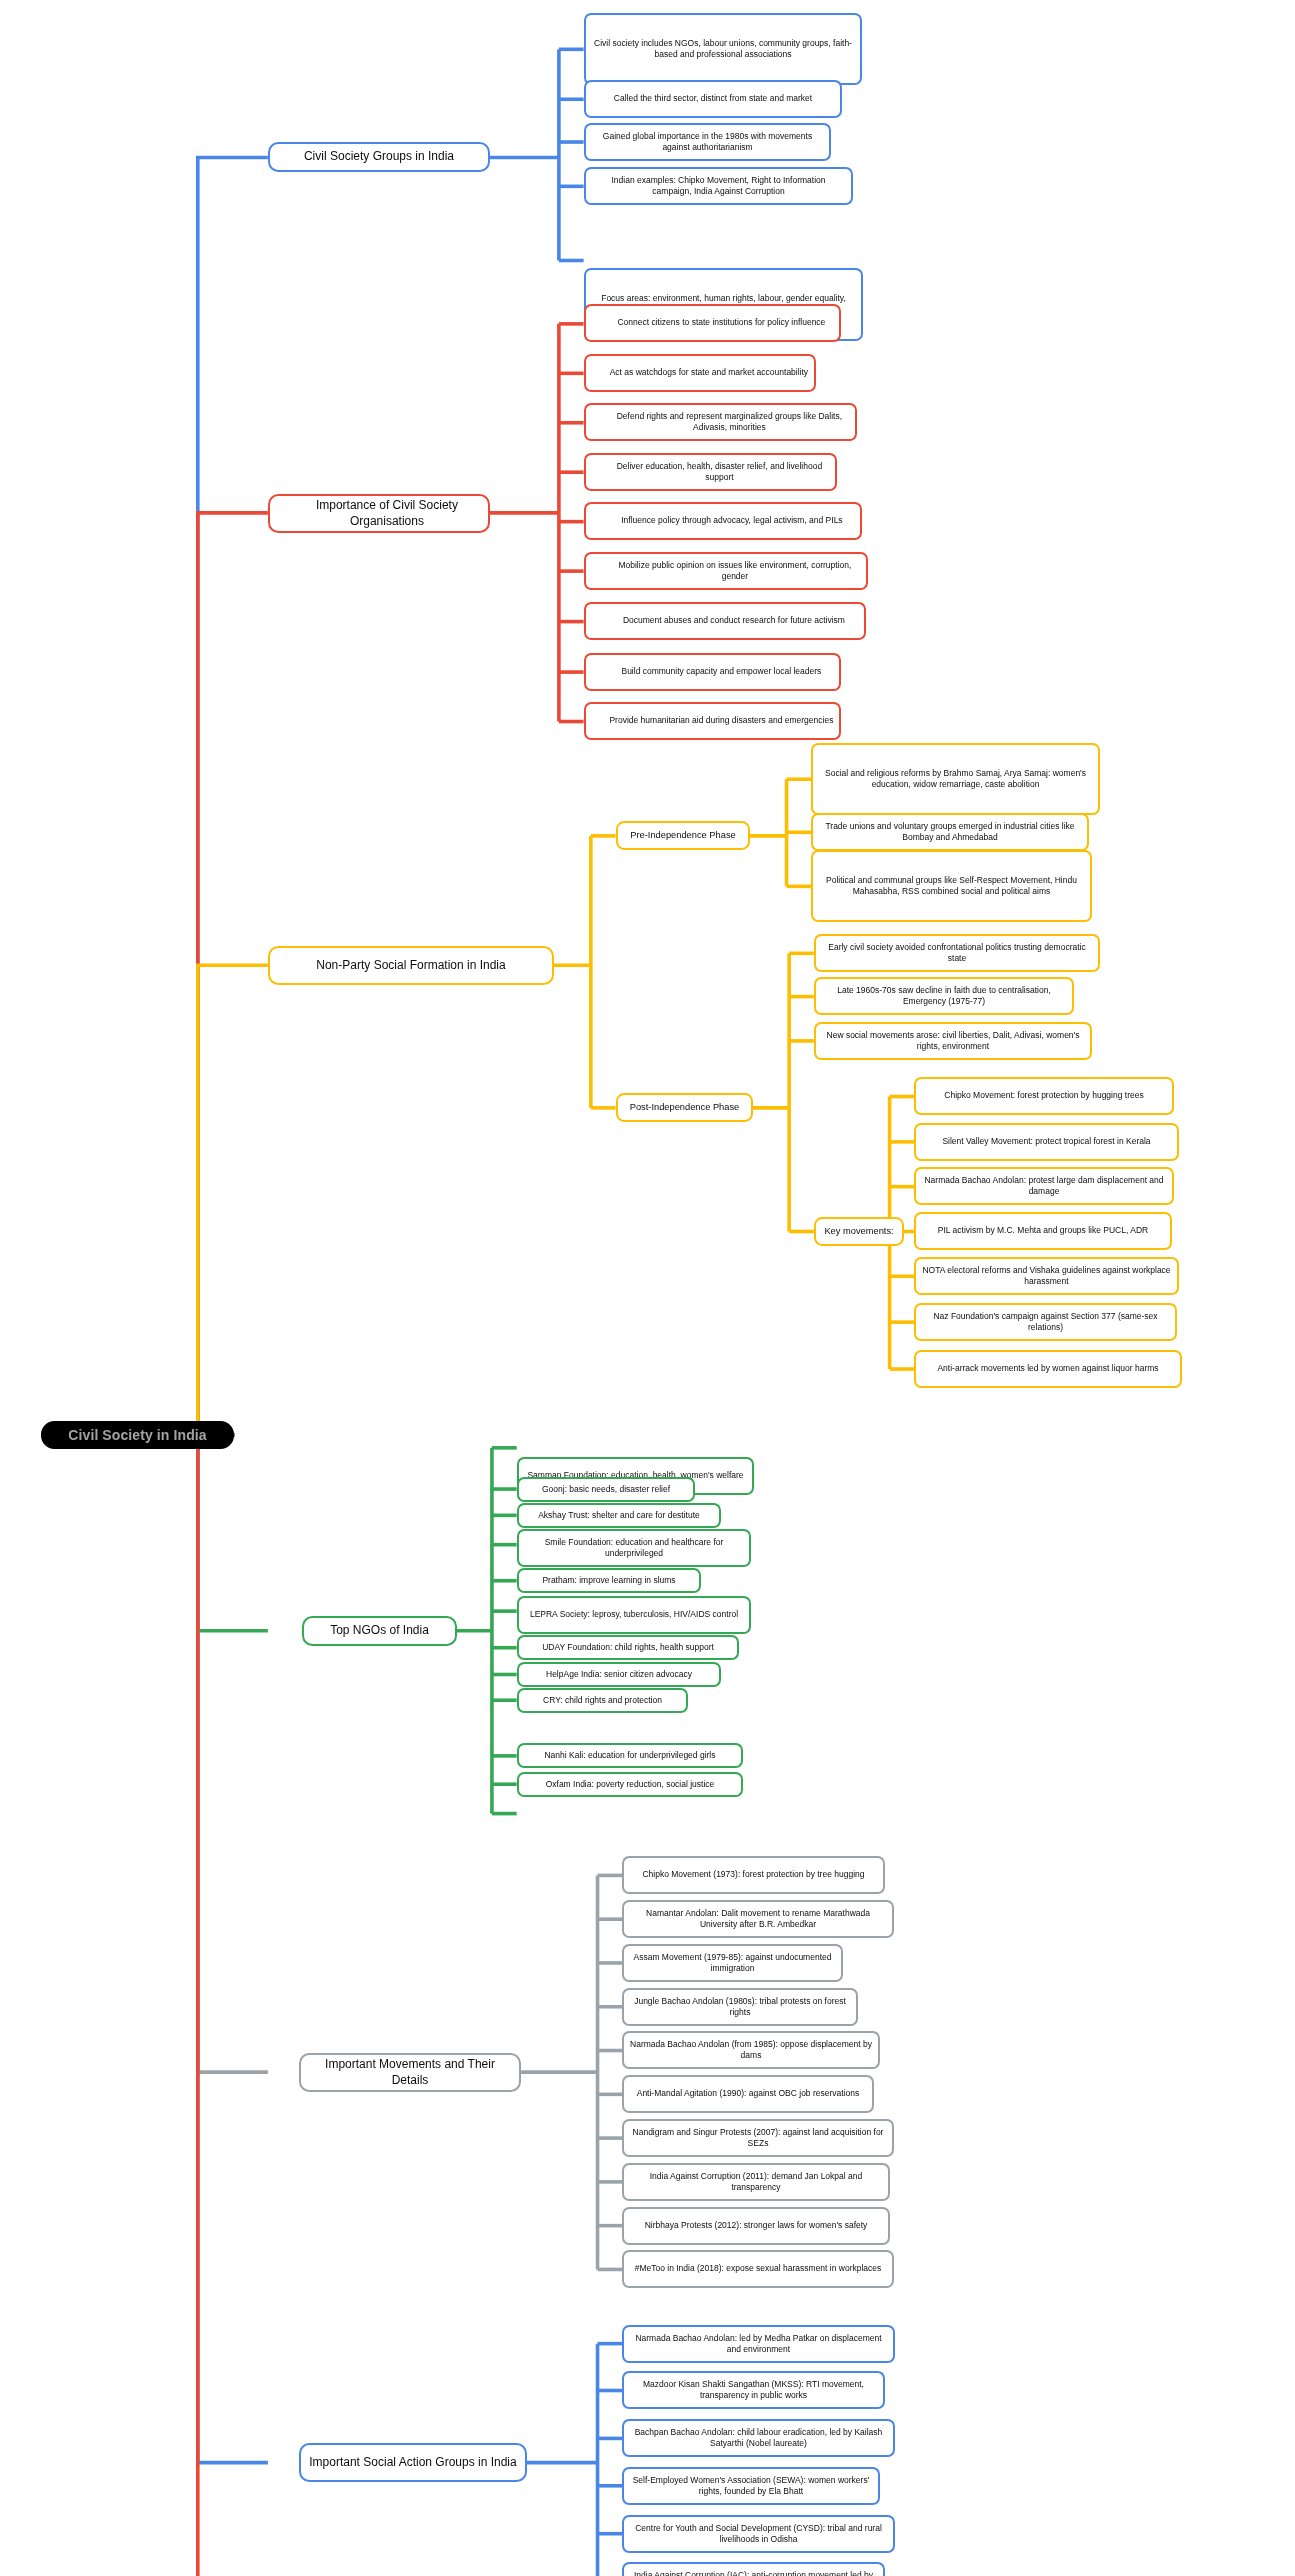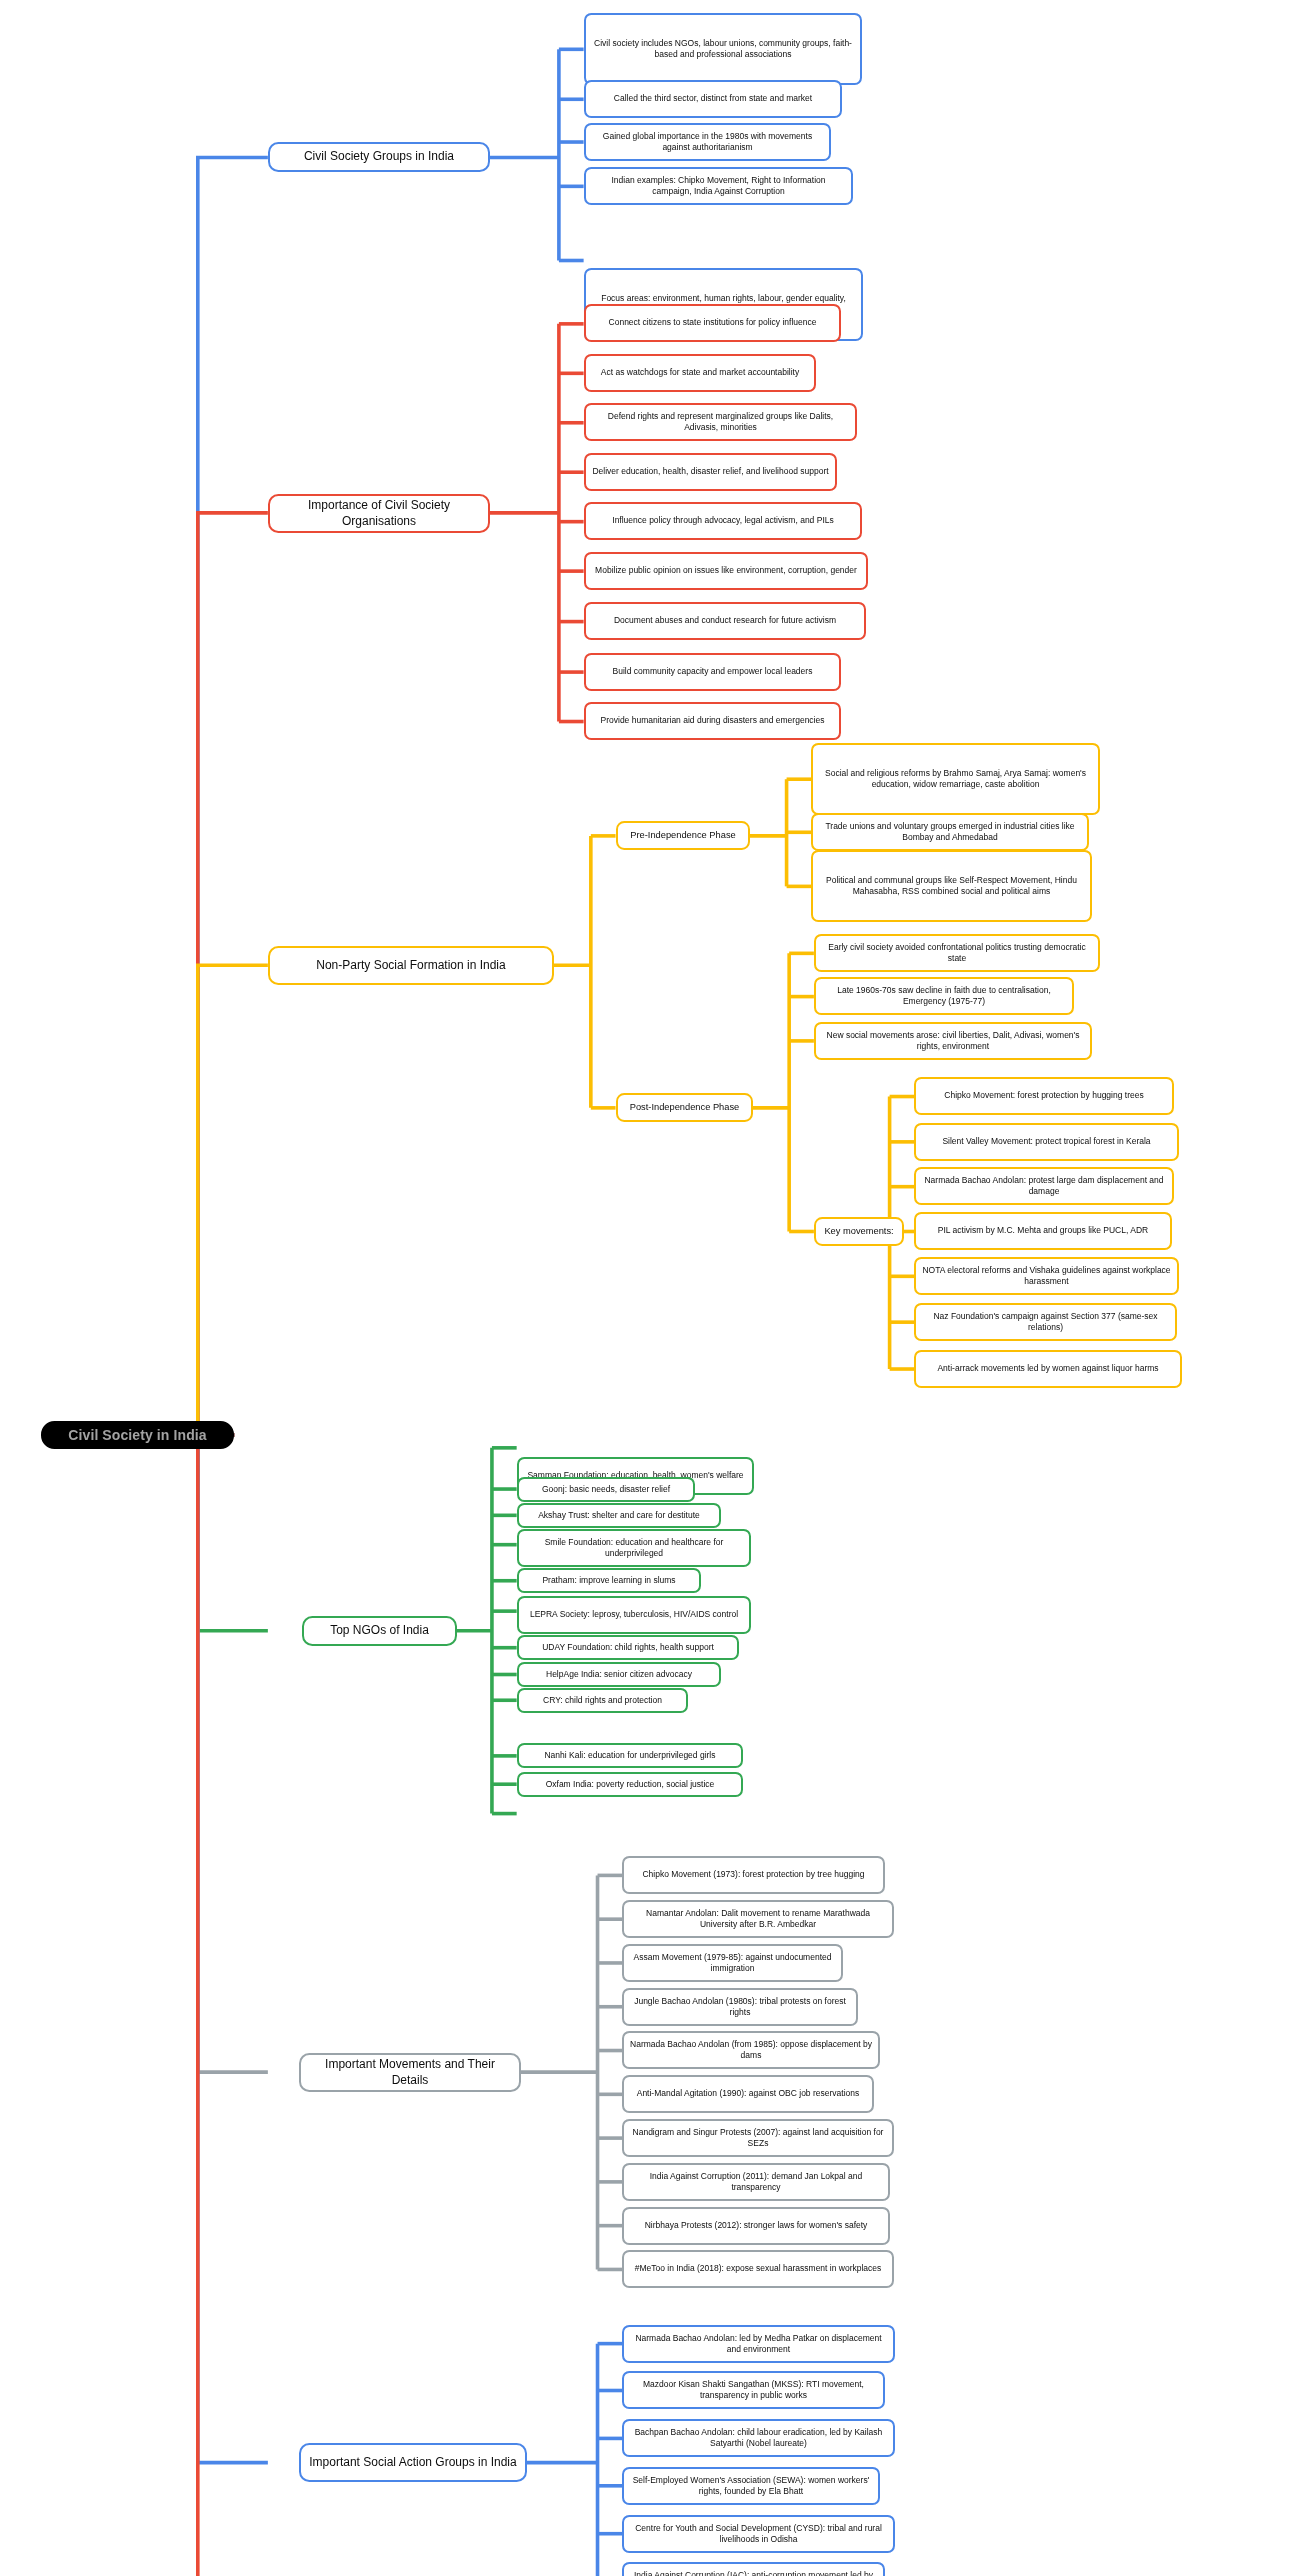--- a/index.html
+++ b/index.html
@@ -39,21 +39,21 @@
   }
 
   
   .branch { font-size:12px; border-radius:10.3px; padding:4.1px 7.2px; }
   
   .phase  { font-size:9.3px; border-radius:8.2px; border-width:2.6px; }
   
   .leaf   { font-size:8.5px; border-width:2.1px; border-radius:7.2px; }
 
   .c-blue   { border-color:#4a86e8; }
-  .c-red    { border-color:#ea4a35; }
+  .c-red    { border-color:#ea4a35;padding-left:23px; }
   .c-yellow { border-color:#fcbe03; }
   .c-green  { border-color:#34a853; }
   .c-gray   { border-color:#9aa3a9; }
 </style>
 </head>
 <body>
 
 <div id="canvas">
 
   <svg id="wires" xmlns="http://www.w3.org/2000/svg" viewBox="0 0 2514 5475" width="1295" height="2821">

